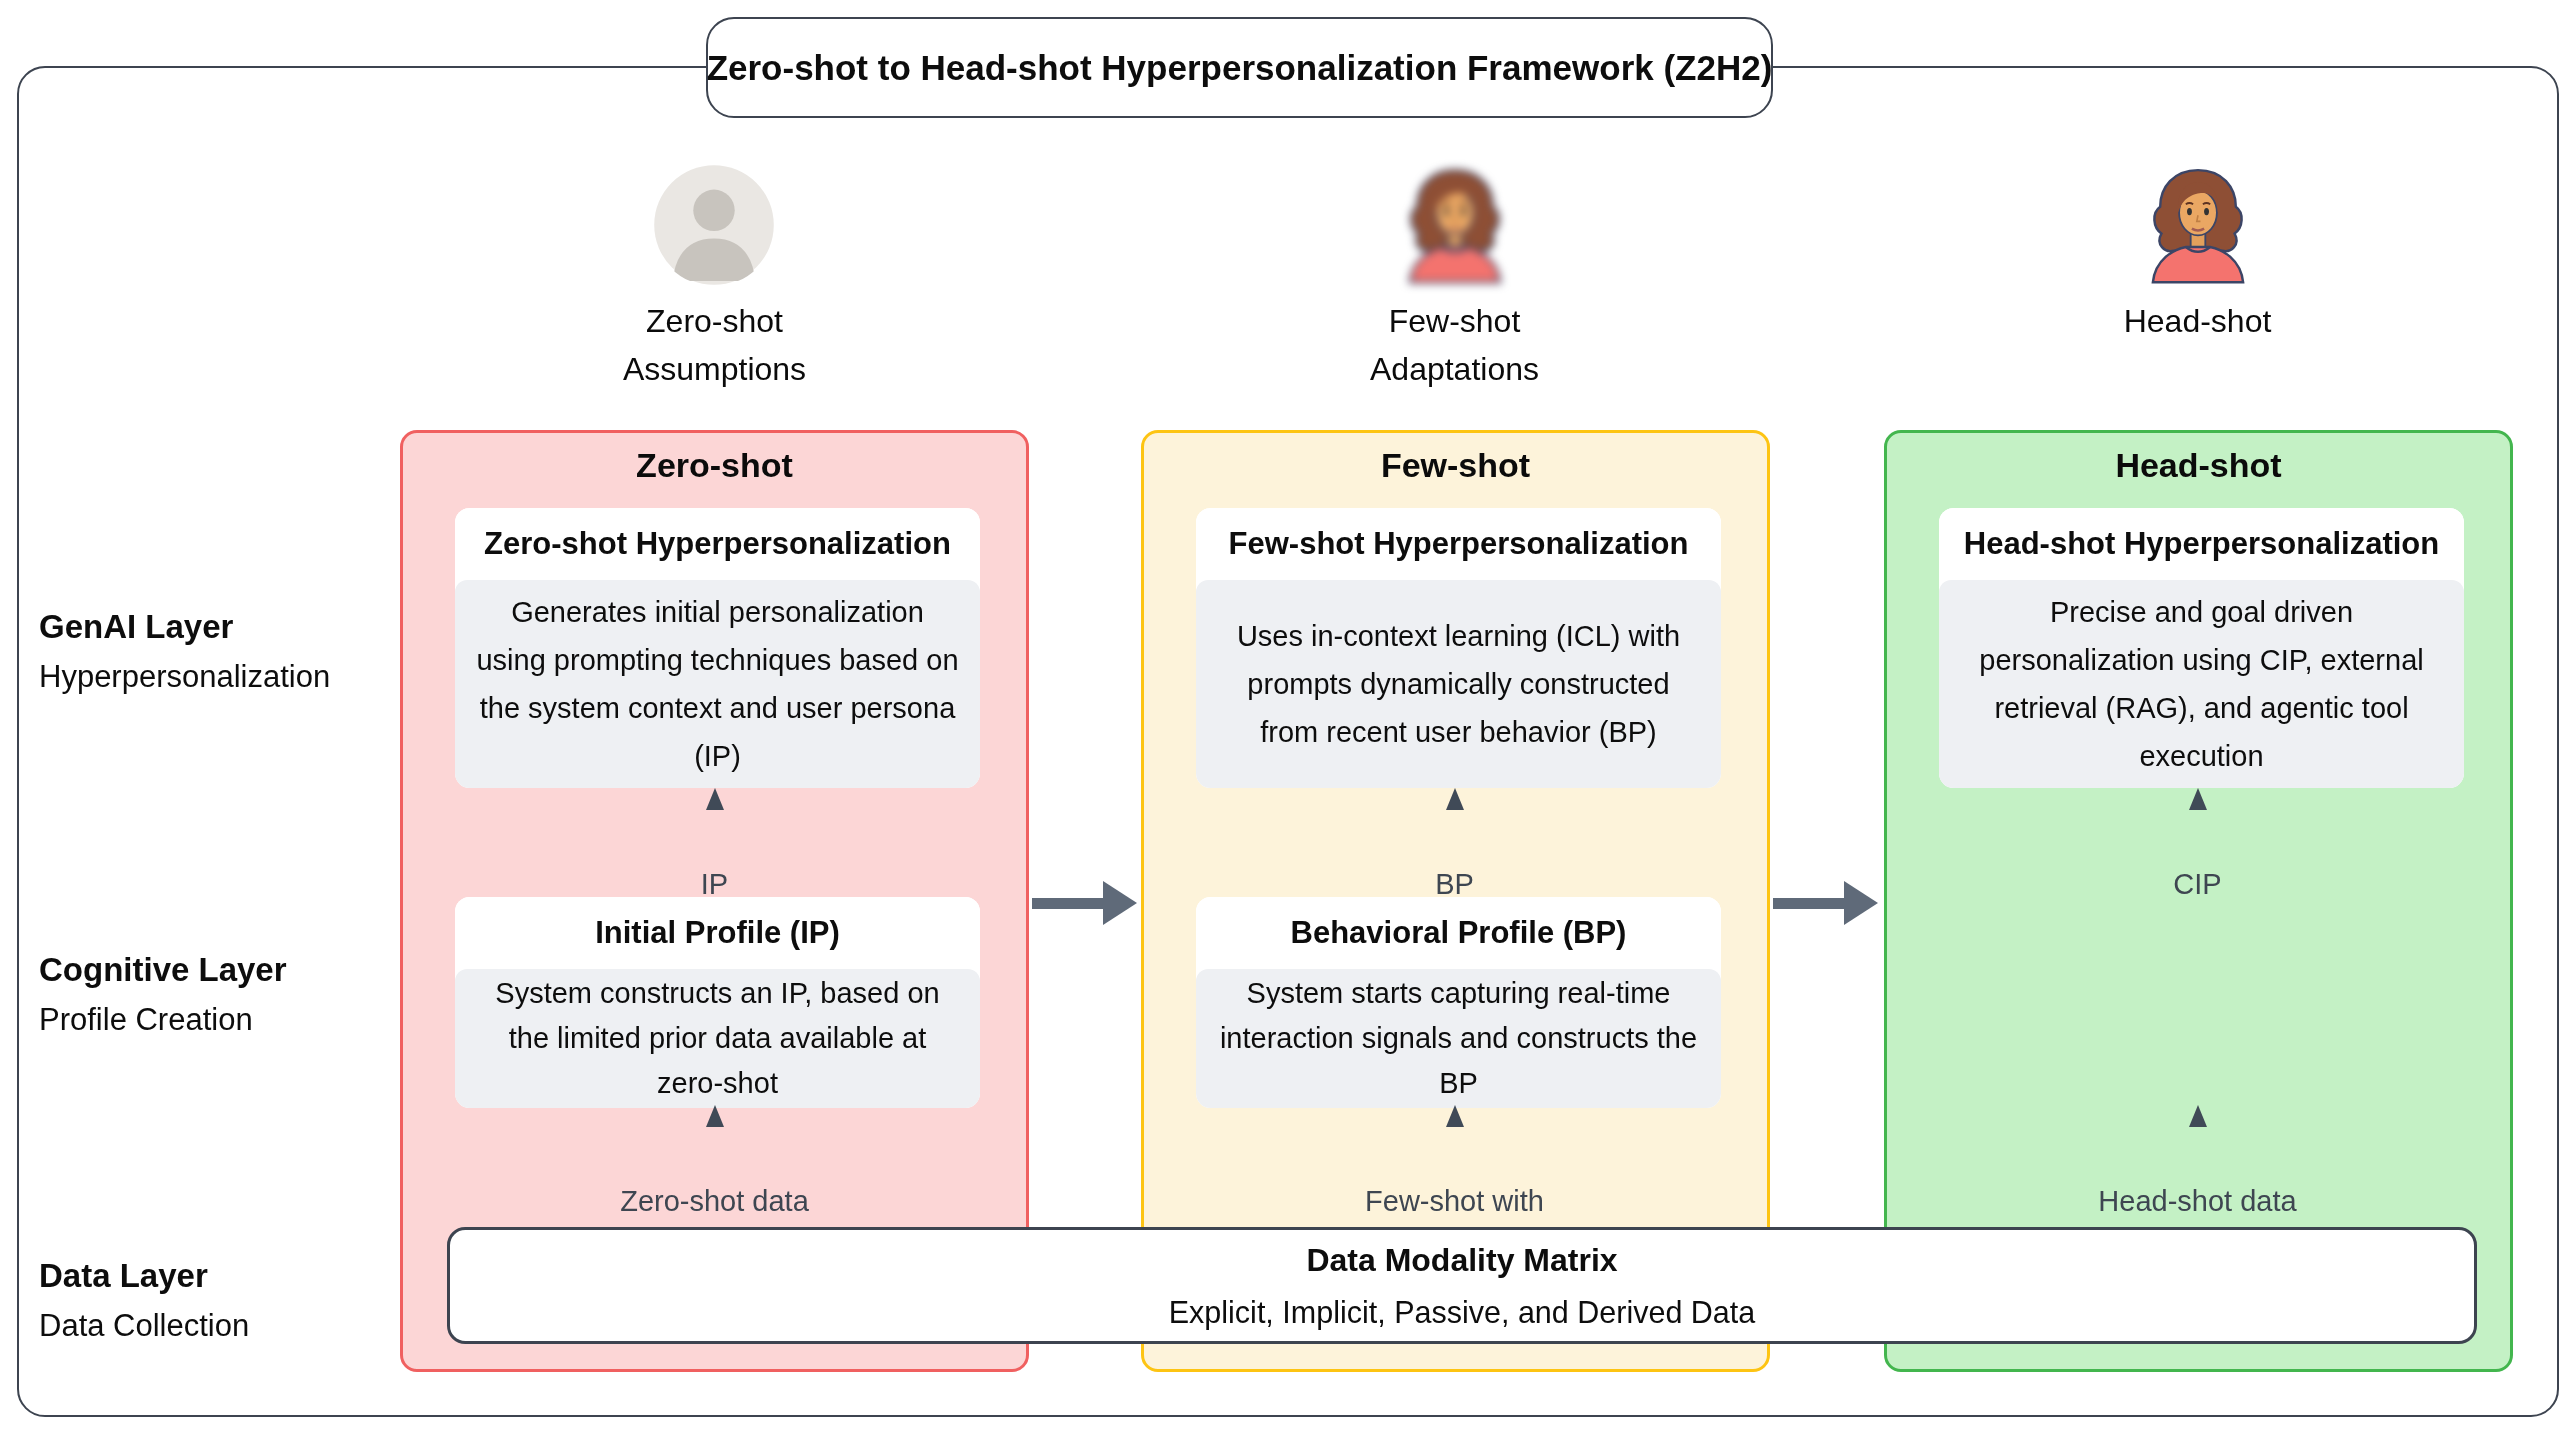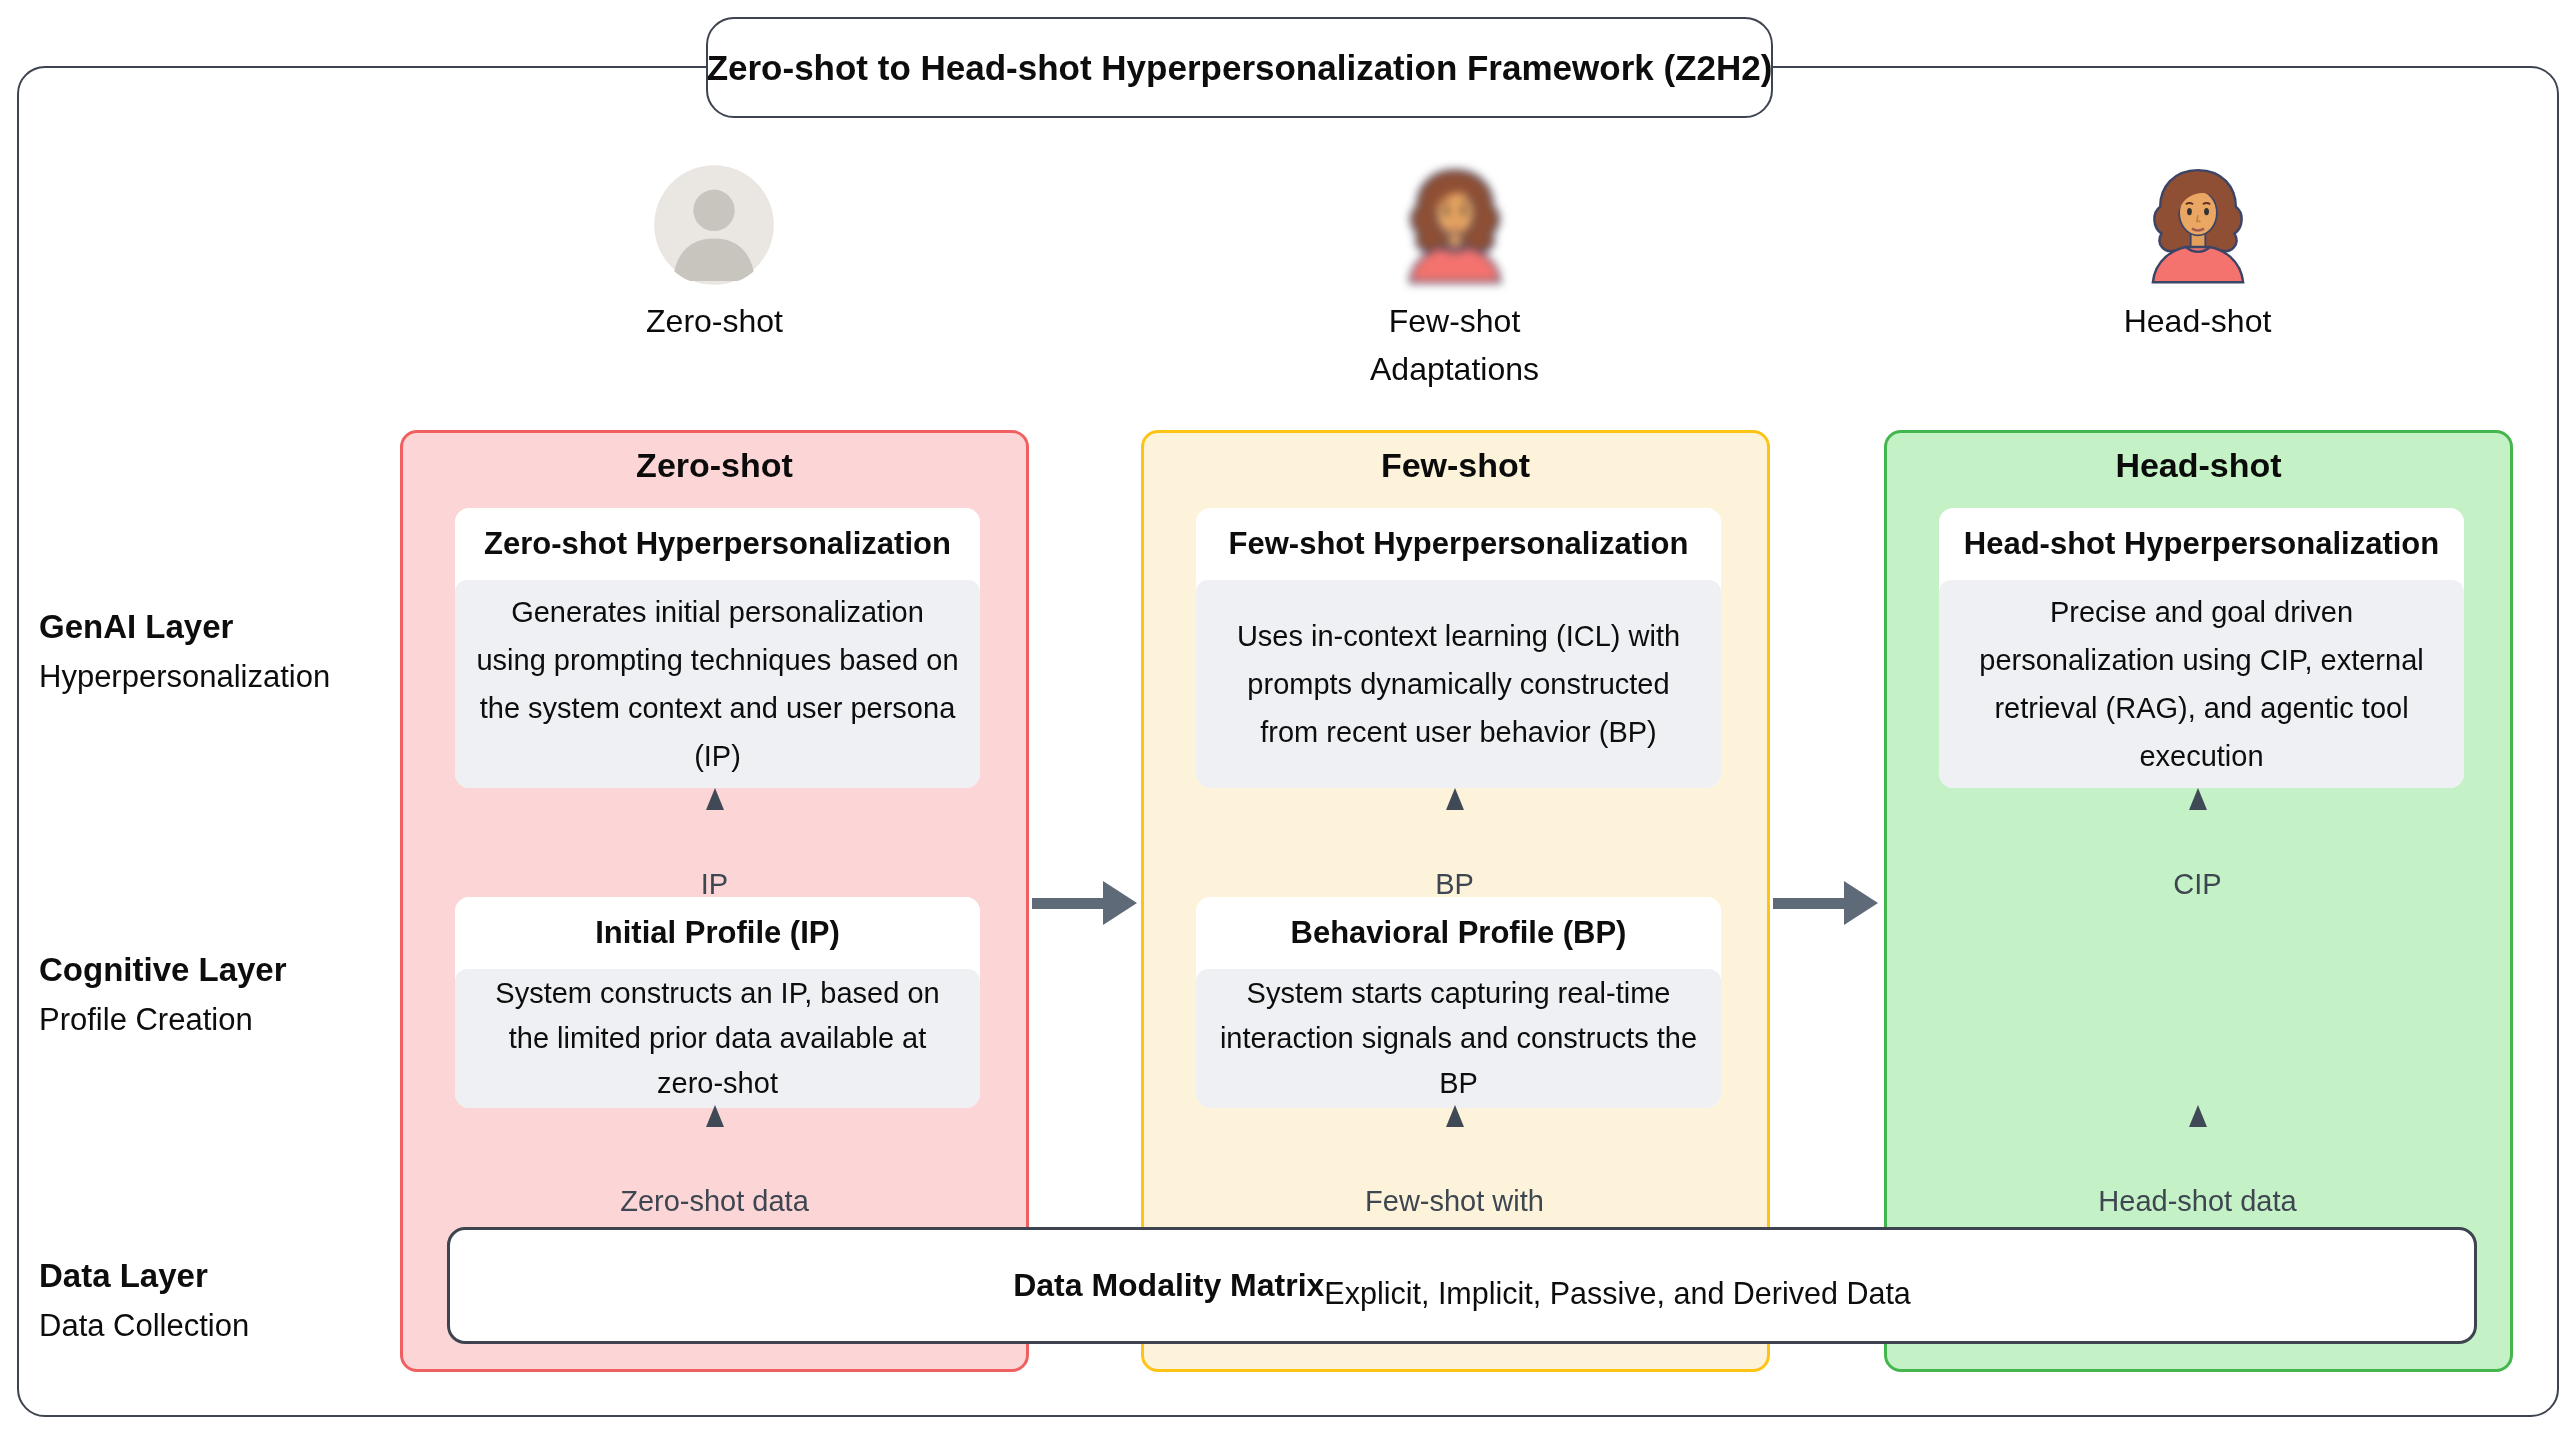--- a/index.html
+++ b/index.html
@@ -91,21 +91,21 @@
   .harrow .head{
     width:0;height:0;border-top:22px solid transparent;border-bottom:22px solid transparent;
     border-left:34px solid var(--arrow);
   }
   .ha-0{left:1032px;} .ha-1{left:1773px;}
 
   
   .dmm{
     position:absolute;left:447px;top:1227px;width:2030px;height:117px;
     background:#ffffff;border:3.1px solid var(--outline);border-radius:18.3px;
-    display:flex;align-items:center;justify-content:center;
+    display:flex;flex-direction:column;align-items:center;justify-content:center;
     z-index:4;box-sizing:border-box;
   }
   .dmm-title{font-size:32px;font-weight:bold;}
   .dmm-sub{font-size:30.5px;margin-top:16px;}
 </style>
 </head>
 <body>
 
 <div class="frame"></div>
 
@@ -148,20 +148,21 @@
     <path d="M40 33 Q43 31 46 33" stroke="#5d3322" stroke-width="1.5" fill="none"></path>
     <path d="M54 33 Q57 31 60 33" stroke="#5d3322" stroke-width="1.5" fill="none"></path>
     <path d="M50 42 L49 47 L52 47" stroke="#c07f44" stroke-width="1.3" fill="none"></path>
     <path d="M45 53 Q50 56 55 53" stroke="#a35c52" stroke-width="2" fill="none"></path>
     <path d="M40 68 Q50 76 60 68" fill="none" stroke="#3c4566" stroke-width="2"></path>
   </svg>
 </div>
 
 <div class="persona-label" style="left:556px;">
   <span>Zero-shot</span>
+  <span>Assumptions</span>
 </div>
 <div class="persona-label" style="left:1296px;">
   <span>Few-shot</span>
   <span>Adaptations</span>
 </div>
 <div class="persona-label" style="left:2039px;">
   <span>Head-shot</span>
 </div>
 
 <div class="layer" style="top:608px;">

